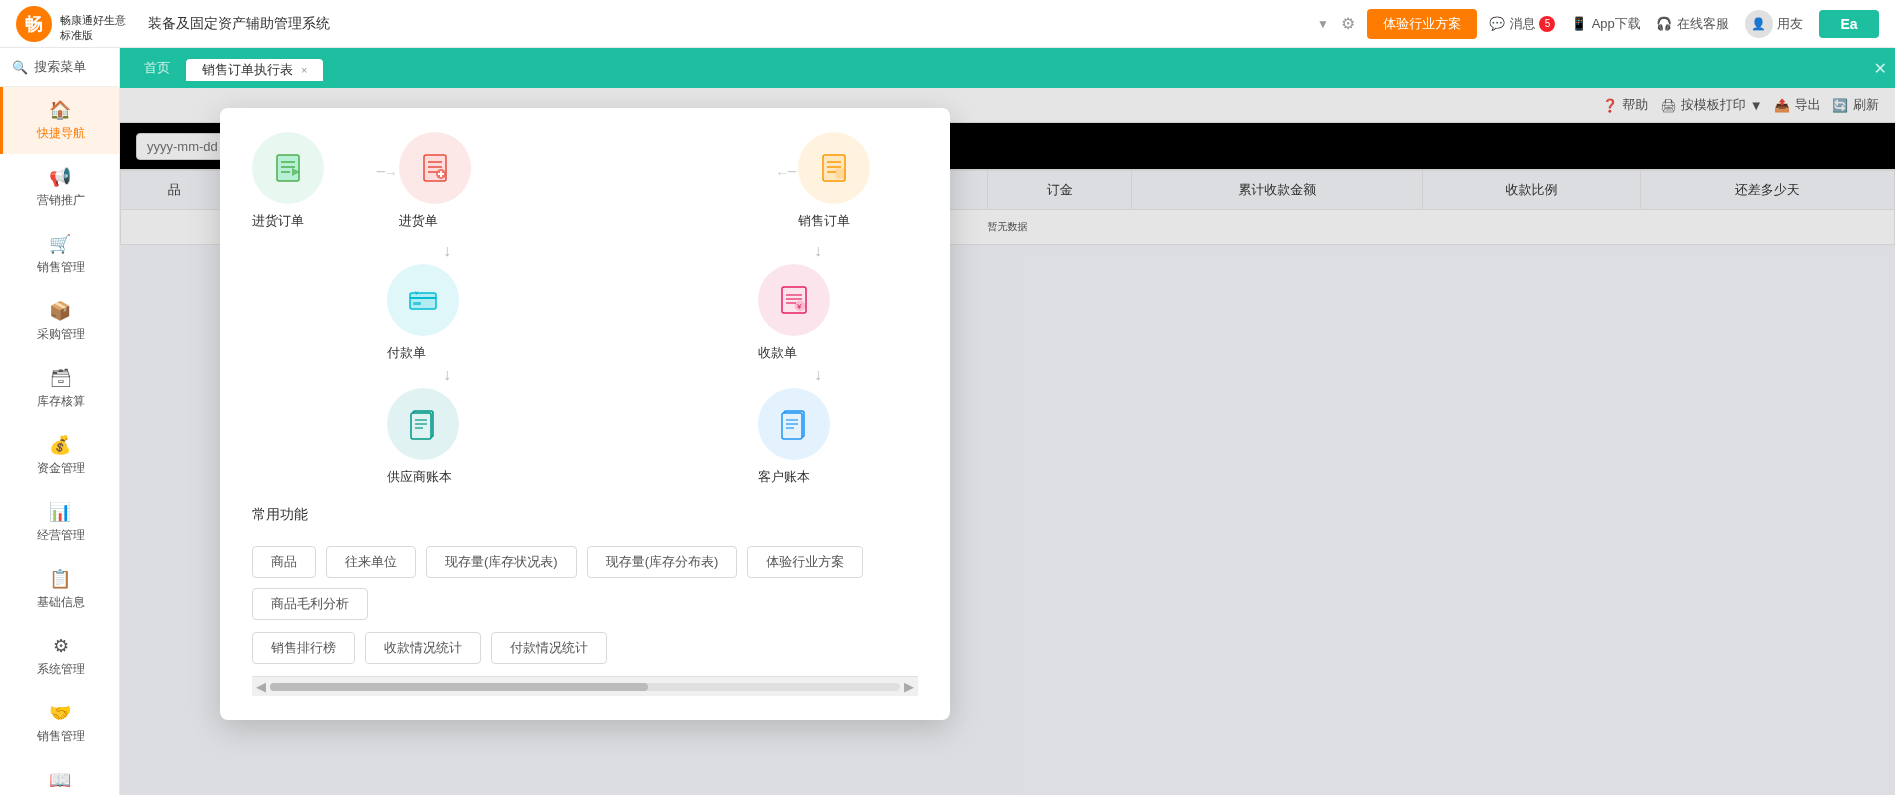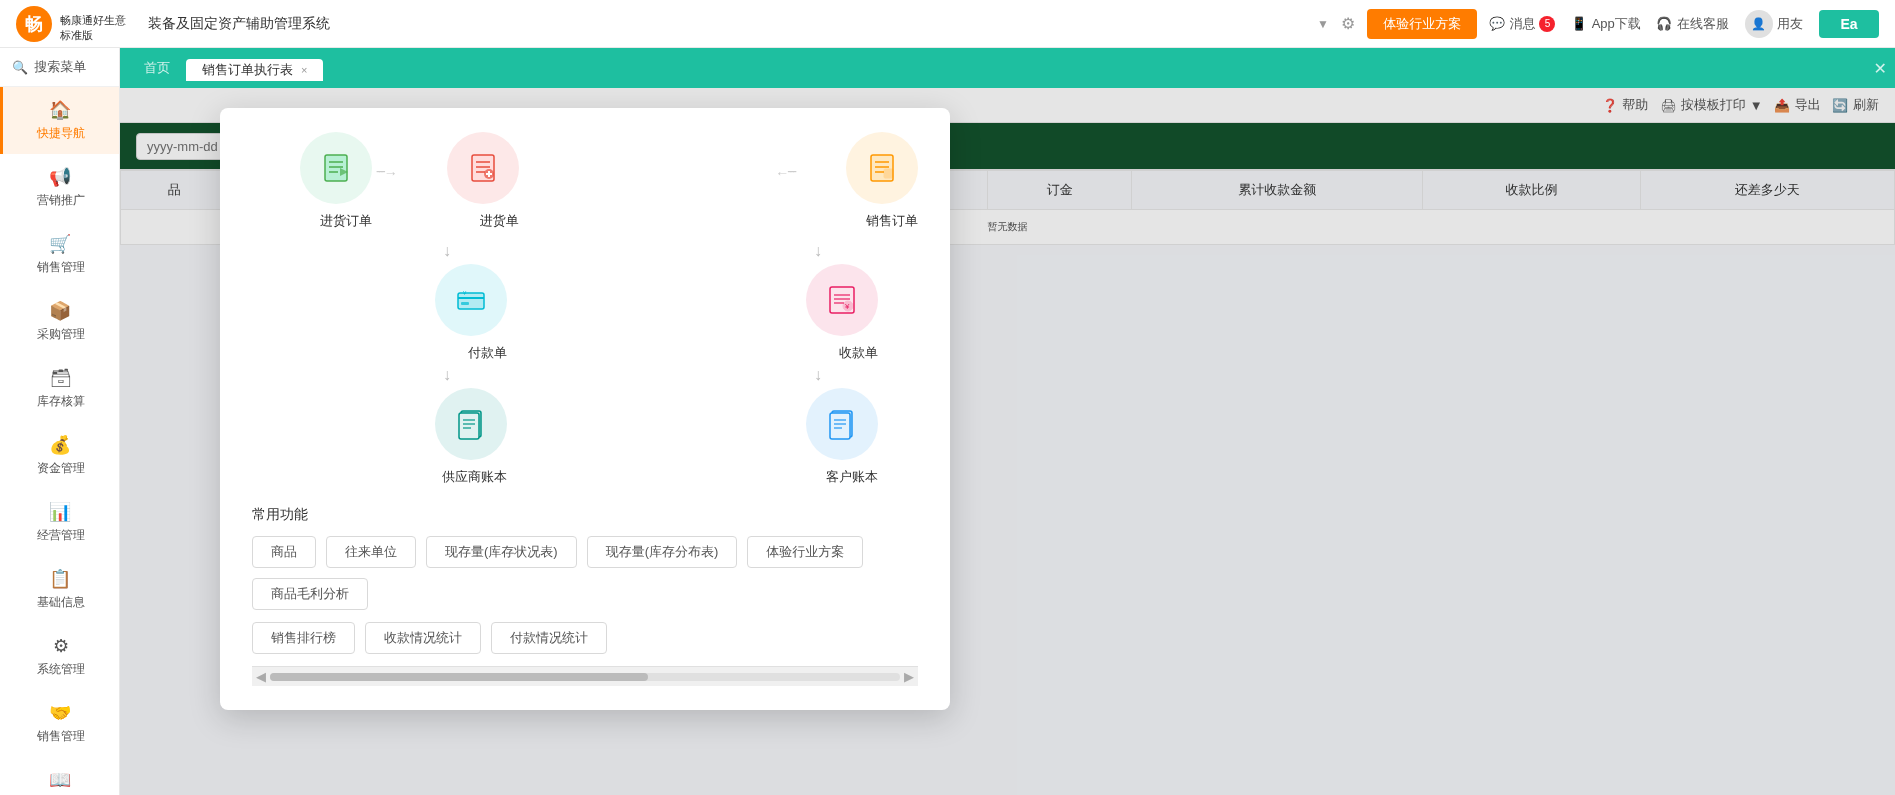--- a/index.html
+++ b/index.html
@@ -39,58 +39,58 @@
     .close-all { margin-left: auto; color: rgba(255,255,255,0.8); cursor: pointer; font-size: 16px; }
 
     
     .content-area { flex: 1; background: #f5f7fa; overflow: hidden; position: relative; }
 
     
     .toolbar { display: flex; align-items: center; justify-content: flex-end; padding: 8px 16px; gap: 12px; background: #fff; border-bottom: 1px solid #e8e8e8; }
     .toolbar-item { display: flex; align-items: center; gap: 4px; color: #555; cursor: pointer; font-size: 13px; }
 
     
-    .filter-row { display: flex; align-items: center; padding: 8px 16px; gap: 12px; background: #14532d; border-bottom: 1px solid #e8e8e8; flex-wrap: wrap; }
+    .filter-row { display: flex; align-items: center; padding: 8px 16px; gap: 12px; background: #000000; border-bottom: 1px solid #e8e8e8; flex-wrap: wrap; }
     .filter-input-date { border: 1px solid #d9d9d9; border-radius: 4px; padding: 5px 10px; font-size: 13px; outline: none; width: 130px; color: #bbb; }
     .filter-select { border: 1px solid #d9d9d9; border-radius: 4px; padding: 5px 10px; font-size: 13px; outline: none; width: 120px; }
     .more-conditions { color: #1ebfa0; font-size: 13px; cursor: pointer; }
     .query-btn { background: #ff7c00; color: #fff; border: none; padding: 5px 16px; border-radius: 4px; cursor: pointer; font-size: 13px; }
     .settings-btn { border: 1px solid #d9d9d9; background: #fff; color: #555; padding: 5px 12px; border-radius: 4px; cursor: pointer; font-size: 13px; }
 
     
     .table-container { overflow: auto; background: #fff; margin: 0; }
     .data-table { width: 100%; border-collapse: collapse; font-size: 13px; }
     .data-table th { background: #f5f7fa; padding: 10px 12px; text-align: center; border: 1px solid #e8e8e8; color: #333; font-weight: 500; white-space: nowrap; }
     .data-table td { padding: 10px 12px; text-align: center; border: 1px solid #e8e8e8; color: #555; }
     .no-data { text-align: center; padding: 40px; color: #999; font-size: 10px; }
 
     
     .overlay { position: absolute; top: 0; left: 0; right: 0; bottom: 0; background: rgba(0,0,0,0.1); z-index: 100; }
     .modal { position: absolute; top: 20px; left: 100px; width: 730px; background: #fff; border-radius: 8px; box-shadow: 0 8px 32px rgba(0,0,0,0.18); z-index: 200; padding: 24px 32px; }
 
     
     .flow-section { margin-bottom: 20px; }
     .flow-row { display: flex; align-items: center; gap: 0; margin-bottom: 0; }
-    .flow-node { display: flex; flex-direction: column; align-items: flex-end; gap: 8px; width: 120px; }
+    .flow-node { display: flex; flex-direction: column; align-items: flex-start; gap: 8px; width: 120px; }
     .flow-circle { width: 72px; height: 72px; border-radius: 50%; display: flex; align-items: center; justify-content: center; font-size: 28px; }
     .flow-circle.green { background: #e8f8f0; color: #4caf50; }
     .flow-circle.pink { background: #fde8e8; color: #e74c3c; }
     .flow-circle.purple { background: #f0e8ff; color: #9c27b0; }
     .flow-circle.orange { background: #fff3e0; color: #ff9800; }
     .flow-circle.cyan { background: #e0f7fa; color: #00bcd4; }
     .flow-circle.red { background: #fce4ec; color: #e91e63; }
     .flow-circle.teal { background: #e0f2f1; color: #009688; }
     .flow-circle.blue-light { background: #e3f2fd; color: #2196f3; }
     .flow-label { font-size: 13px; color: #333; }
     .flow-arrow-h { display: flex; align-items: center; color: #bbb; font-size: 20px; margin: 0 4px; padding-bottom: 20px; }
     .flow-down-arrow { color: #bbb; font-size: 16px; text-align: center; margin: 4px 0; }
     .flow-col { display: flex; flex-direction: column; align-items: center; }
 
     
-    .section-title { font-size: 14px; color: #333; font-weight: 500; margin-bottom: 12px; }
+    .section-title { font-size: 14px; color: #333; font-weight: 500; margin-bottom: 22px; }
     .func-grid { display: flex; flex-wrap: wrap; gap: 10px; margin-bottom: 12px; }
     .func-btn { border: 1px solid #d9d9d9; background: #fff; color: #555; padding: 6px 18px; border-radius: 4px; cursor: pointer; font-size: 13px; }
 
     
     .scrollbar-area { height: 20px; background: #f0f0f0; border-top: 1px solid #e0e0e0; display: flex; align-items: center; padding: 0 4px; gap: 4px; }
     .scroll-left { color: #aaa; cursor: pointer; }
     .scroll-right { color: #aaa; cursor: pointer; }
     .scroll-track { flex: 1; height: 8px; background: #e0e0e0; border-radius: 4px; position: relative; }
     .scroll-thumb { width: 60%; height: 100%; background: #bbb; border-radius: 4px; }
 

